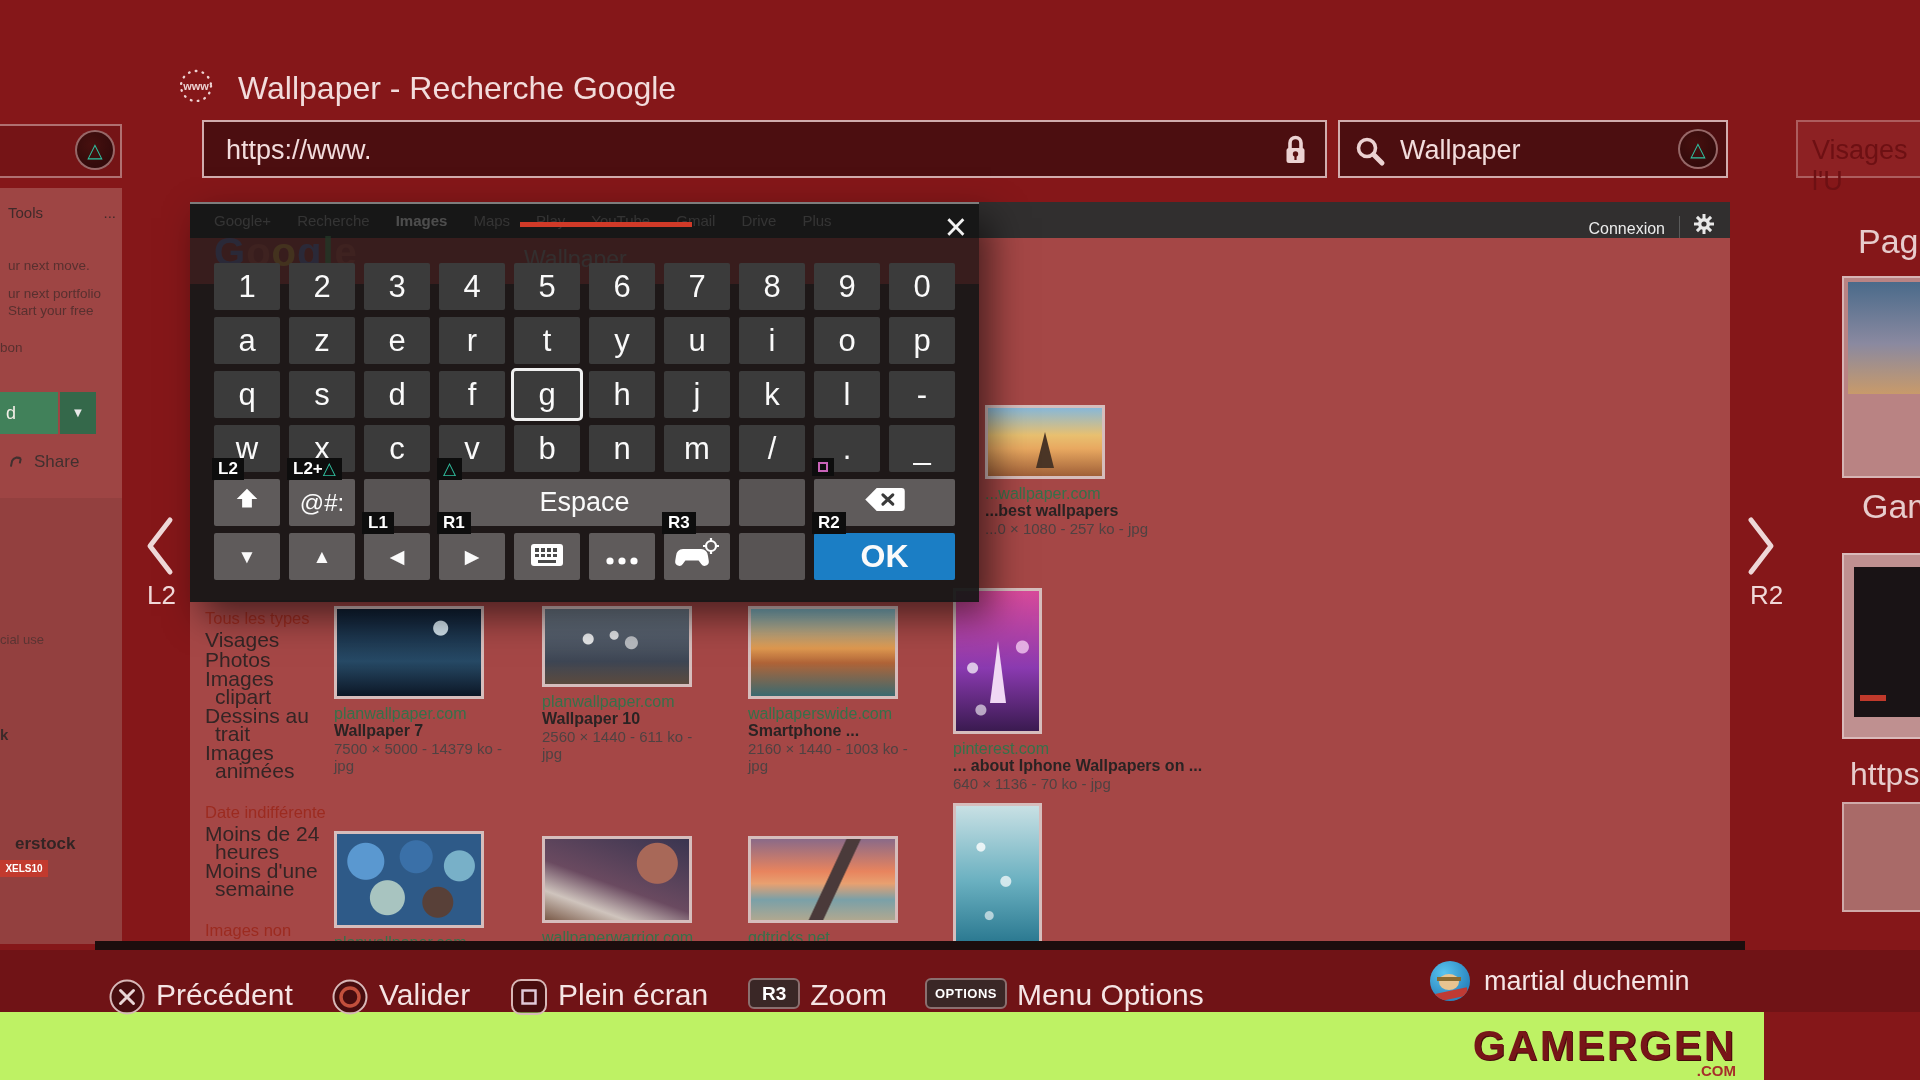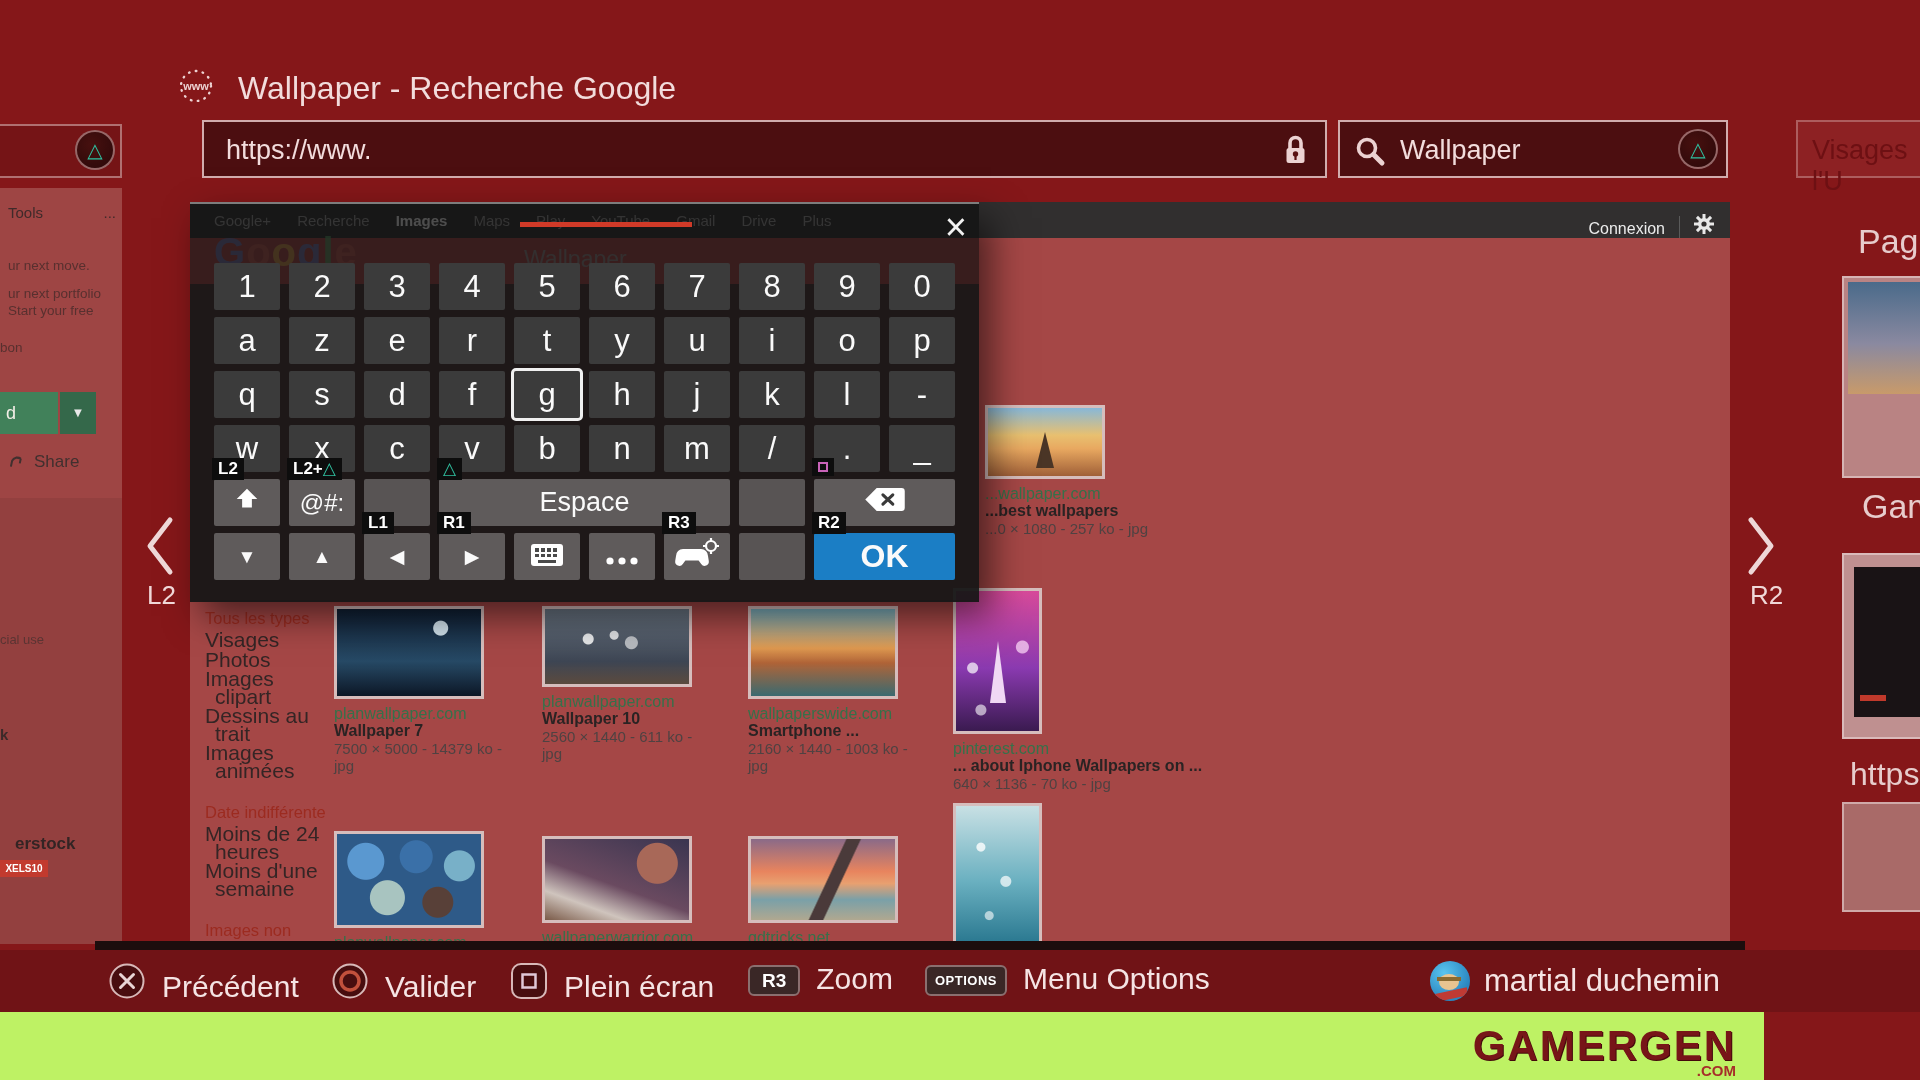--- a/index.html
+++ b/index.html
@@ -113,31 +113,31 @@
   .kbadge .tri{color:#2fbf9f;font-weight:normal;}
   .kbadge.sqb{padding:4px 6px;}
   .sqbox{display:block;width:10px;height:10px;border:2px solid #c963b8;}
 
   
   .chev{position:absolute;z-index:6;}
   .chev-label{position:absolute;font-size:26px;color:#f0d8d8;z-index:6;}
 
   
   .bbar{position:absolute;left:0;top:950px;width:1920px;height:62px;background:#701316;z-index:8;}
-  .baction{position:absolute;top:12px;display:flex;align-items:flex-end;gap:16px;}
+  .baction{position:absolute;top:28px;display:flex;align-items:flex-start;gap:10px;}
   .baction .lbl{font-size:30px;color:#f5e4e4;white-space:nowrap;}
   .a1{left:108px}.a2{left:331px}.a3{left:510px}.a4{left:748px}.a5{left:925px}
   .pill{background:#3a2726;border:2px solid #8a6f6f;border-radius:6px;color:#fff;font-weight:bold;text-align:center;padding:4px 12px;font-size:19px;line-height:1;}
   .pill.small{font-size:13px;padding:7px 8px;letter-spacing:.5px;}
   .buser{position:absolute;left:1430px;top:11px;display:flex;align-items:center;gap:14px;}
   .avatar{width:40px;height:40px;border-radius:50%;background:radial-gradient(circle at 35% 30%,#5ac4ee,#2a86c0 70%);position:relative;overflow:hidden;}
   .avatar .face{position:absolute;left:9px;top:13px;width:20px;height:16px;border-radius:50%;background:#e8c490;}
   .avatar .band{position:absolute;left:7px;top:16px;width:24px;height:4px;background:#8a6a30;}
   .avatar .base{position:absolute;left:2px;bottom:2px;width:36px;height:8px;background:#c03a34;transform:rotate(-12deg);}
-  .buser .name{font-size:31px;color:#f5e4e4;}
+  .buser .name{font-size:27px;color:#f5e4e4;}
 
   
   .footer{position:absolute;left:0;top:1012px;width:1764px;height:68px;background:#bef264;}
   .wmark{position:absolute;right:28px;top:10px;text-align:right;}
   .wmark .nm{font-size:42px;font-weight:800;letter-spacing:2px;color:#771518;text-shadow:1px 1px 0 #44090b;}
   .wmark .tld{font-size:15px;font-weight:bold;color:#a62f2a;margin-top:-8px;}
 </style>
 </head>
 <body>
 

